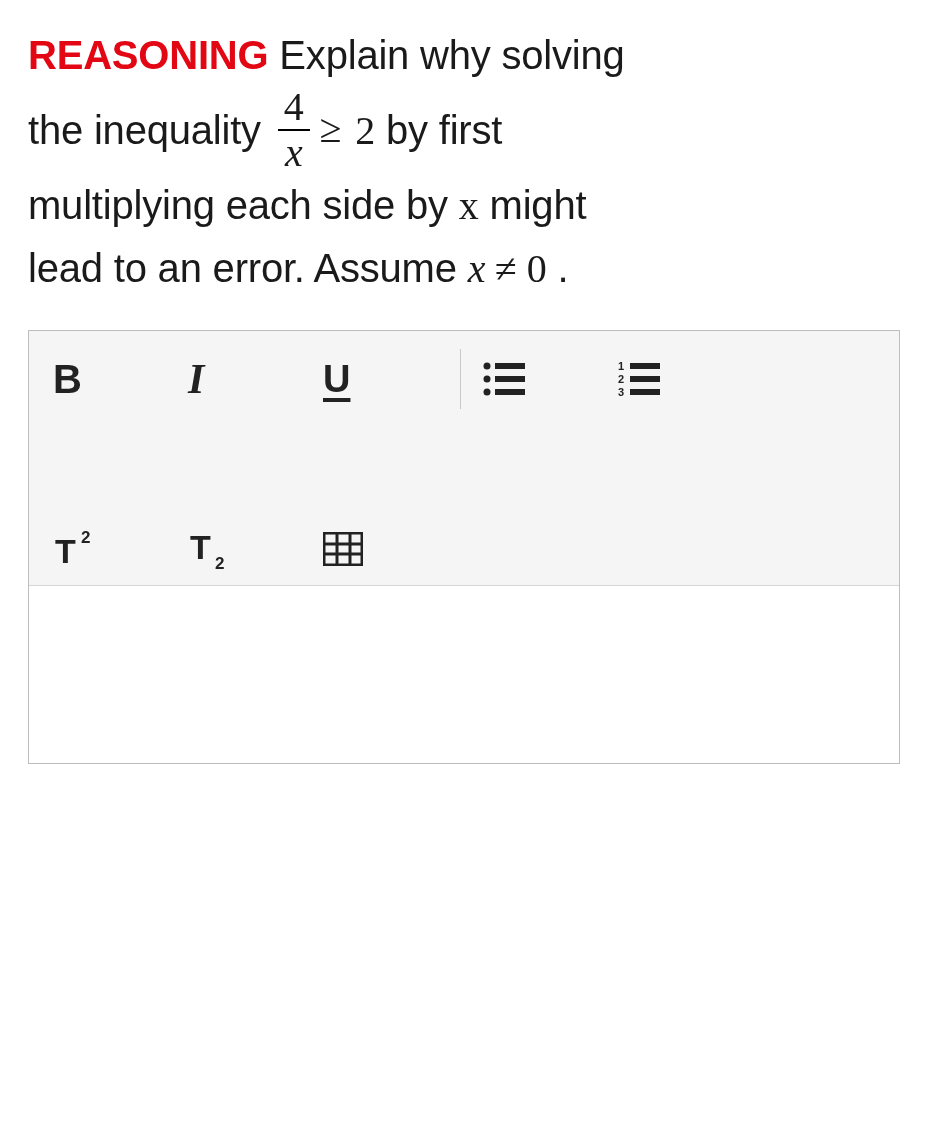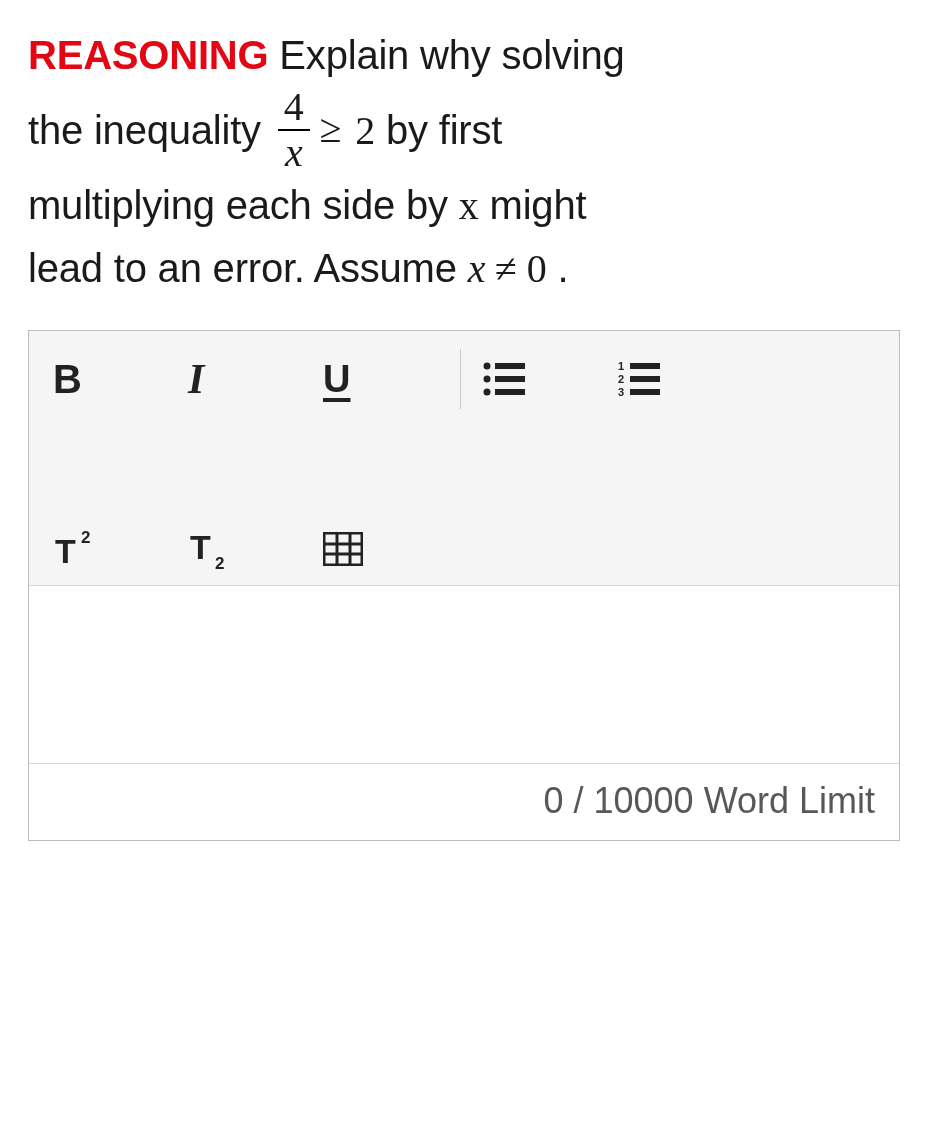--- a/index.html
+++ b/index.html
@@ -190,18 +190,15 @@
           <line x1="1" y1="22" x2="39" y2="22" stroke="#222" stroke-width="3"></line>
           <line x1="14" y1="1" x2="14" y2="33" stroke="#222" stroke-width="3"></line>
           <line x1="27" y1="1" x2="27" y2="33" stroke="#222" stroke-width="3"></line>
         </svg>
       </div>
 
     </div>
 
     <div class="textarea"></div>
 
-    <div class="statusbar">
-      <span>0</span> / <span>10000</span> <span>Word Limit</span>
-    </div>
   </div>
 
 </div>
 
 </body></html>

